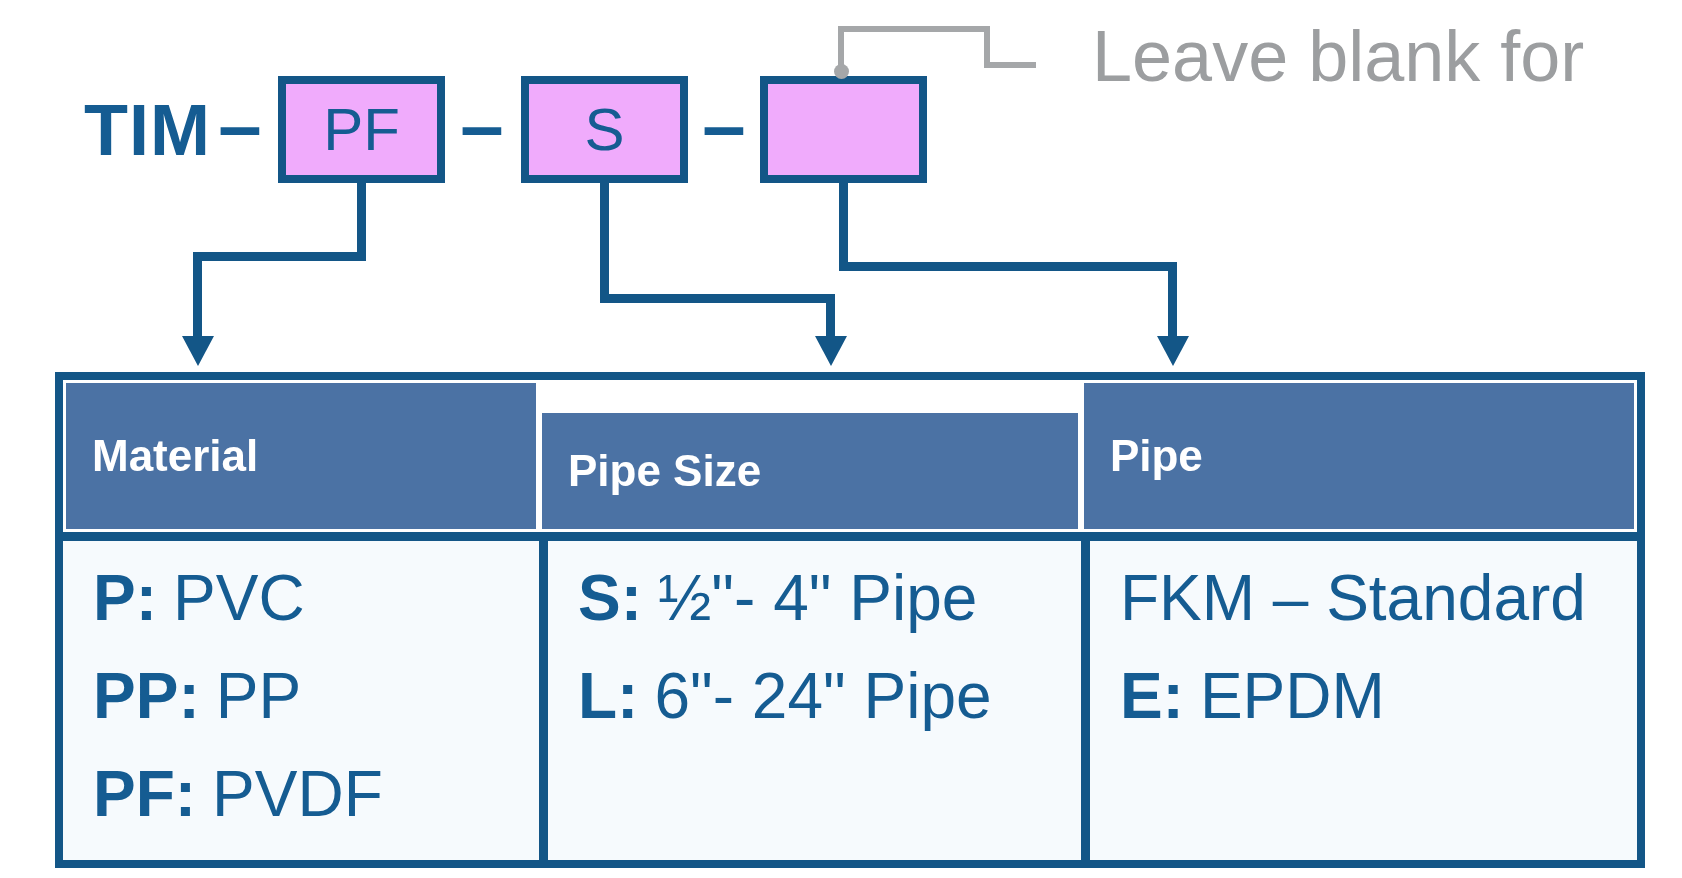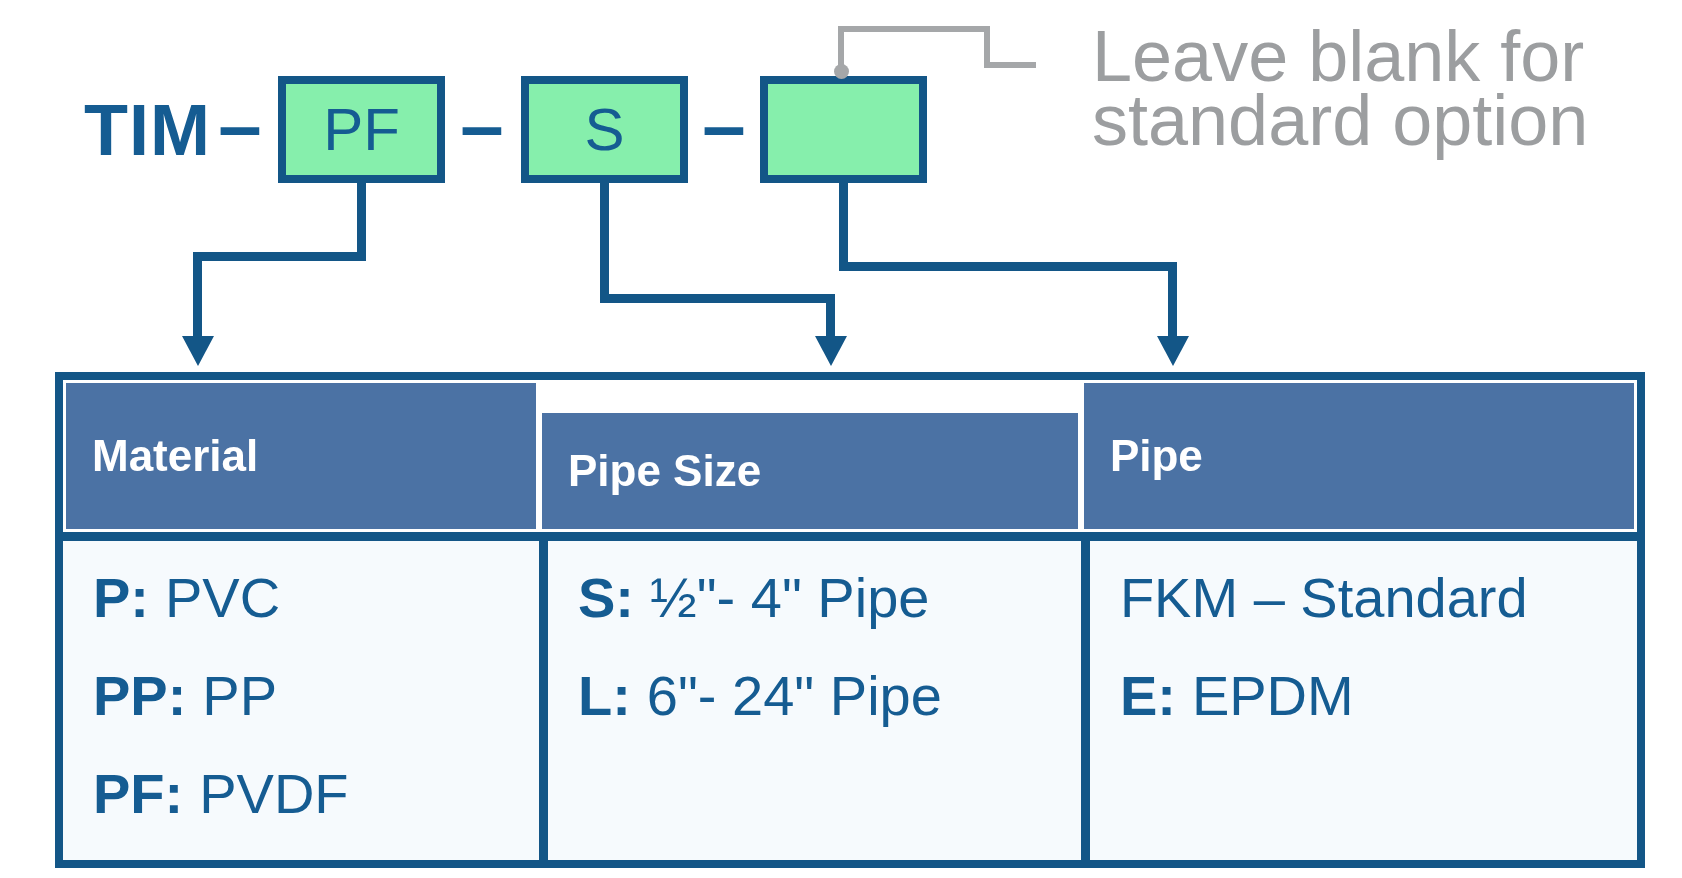--- a/index.html
+++ b/index.html
@@ -19,21 +19,21 @@
     letter-spacing: 1px;
   }
   .sep {
     position: absolute; top: 72px; height: 107px; width: 56px;
     display: flex; align-items: center; justify-content: center;
     font-size: 78px; font-weight: 700; color: var(--text-blue);
   }
   .codebox {
     position: absolute; top: 76px; width: 167px; height: 107px;
     box-sizing: border-box; border: 8px solid var(--line-blue);
-    background: #86efac;
+    background: #f0abfc;
     display: flex; align-items: center; justify-content: center;
     font-size: 60px; color: var(--text-blue);
   }
   
   .seg  { position: absolute; background: var(--line-blue); }
   .gseg { position: absolute; background: var(--line-gray); }
   .gdot {
     position: absolute; left: 834px; top: 64px; width: 15px; height: 15px;
     border-radius: 50%; background: var(--line-gray);
   }
@@ -61,21 +61,21 @@
     padding-left: 26px;
     color: #ffffff; font-size: 44px; font-weight: 700;
   }
   .th.c1 { flex: 0 0 calc(30.24% - 6px); }
   .th.c2 { flex: 0 0 calc(34.43% - 6px); margin-top: 33px; }
   .th.c3 { flex: 0 0 calc(35.33% - 6px); }
   .tdivider { height: 9px; background: var(--line-blue); }
   .tbody { display: flex; height: 319px; background: var(--body-bg); }
   .td {
     box-sizing: border-box; padding: 8px 0 0 30px;
-    color: var(--text-blue); font-size: 56px;
+    color: var(--text-blue); font-size: 64px;
   }
   .td.c1 { flex: 0 0 30.24%; }
   .td.c2 { flex: 0 0 34.43%; border-left: 9px solid var(--line-blue); }
   .td.c3 { flex: 0 0 35.33%; border-left: 9px solid var(--line-blue); }
   .trow { line-height: 98px; white-space: nowrap; }
   .code { font-weight: 700; margin-right: 16px; }
   .code:empty { display: none; margin: 0; }
 </style>
 </head>
 <body>
@@ -91,21 +91,20 @@
   <div class="codebox" style="left:760px;"></div>
 
   <div class="gseg" style="left:838px; top:26px; width:6px; height:44px;"></div>
   <div class="gseg" style="left:838px; top:26px; width:152px; height:6px;"></div>
   <div class="gseg" style="left:984px; top:26px; width:6px; height:42px;"></div>
   <div class="gseg" style="left:984px; top:62px; width:52px; height:6px;"></div>
   <div class="gdot"></div>
 
   <div class="note">
     <div class="note-line">Leave blank for</div>
-    <div class="note-line">standard option</div>
   </div>
 
   <div class="seg" style="left:357px; top:179px; width:9px; height:82px;"></div>
   <div class="seg" style="left:193px; top:252px; width:173px; height:9px;"></div>
   <div class="seg" style="left:193px; top:252px; width:9px; height:88px;"></div>
   <div class="arrow" style="left:182px; top:336px;"></div>
 
   <div class="seg" style="left:600px; top:179px; width:9px; height:124px;"></div>
   <div class="seg" style="left:600px; top:294px; width:235px; height:9px;"></div>
   <div class="seg" style="left:826px; top:294px; width:9px; height:46px;"></div>

